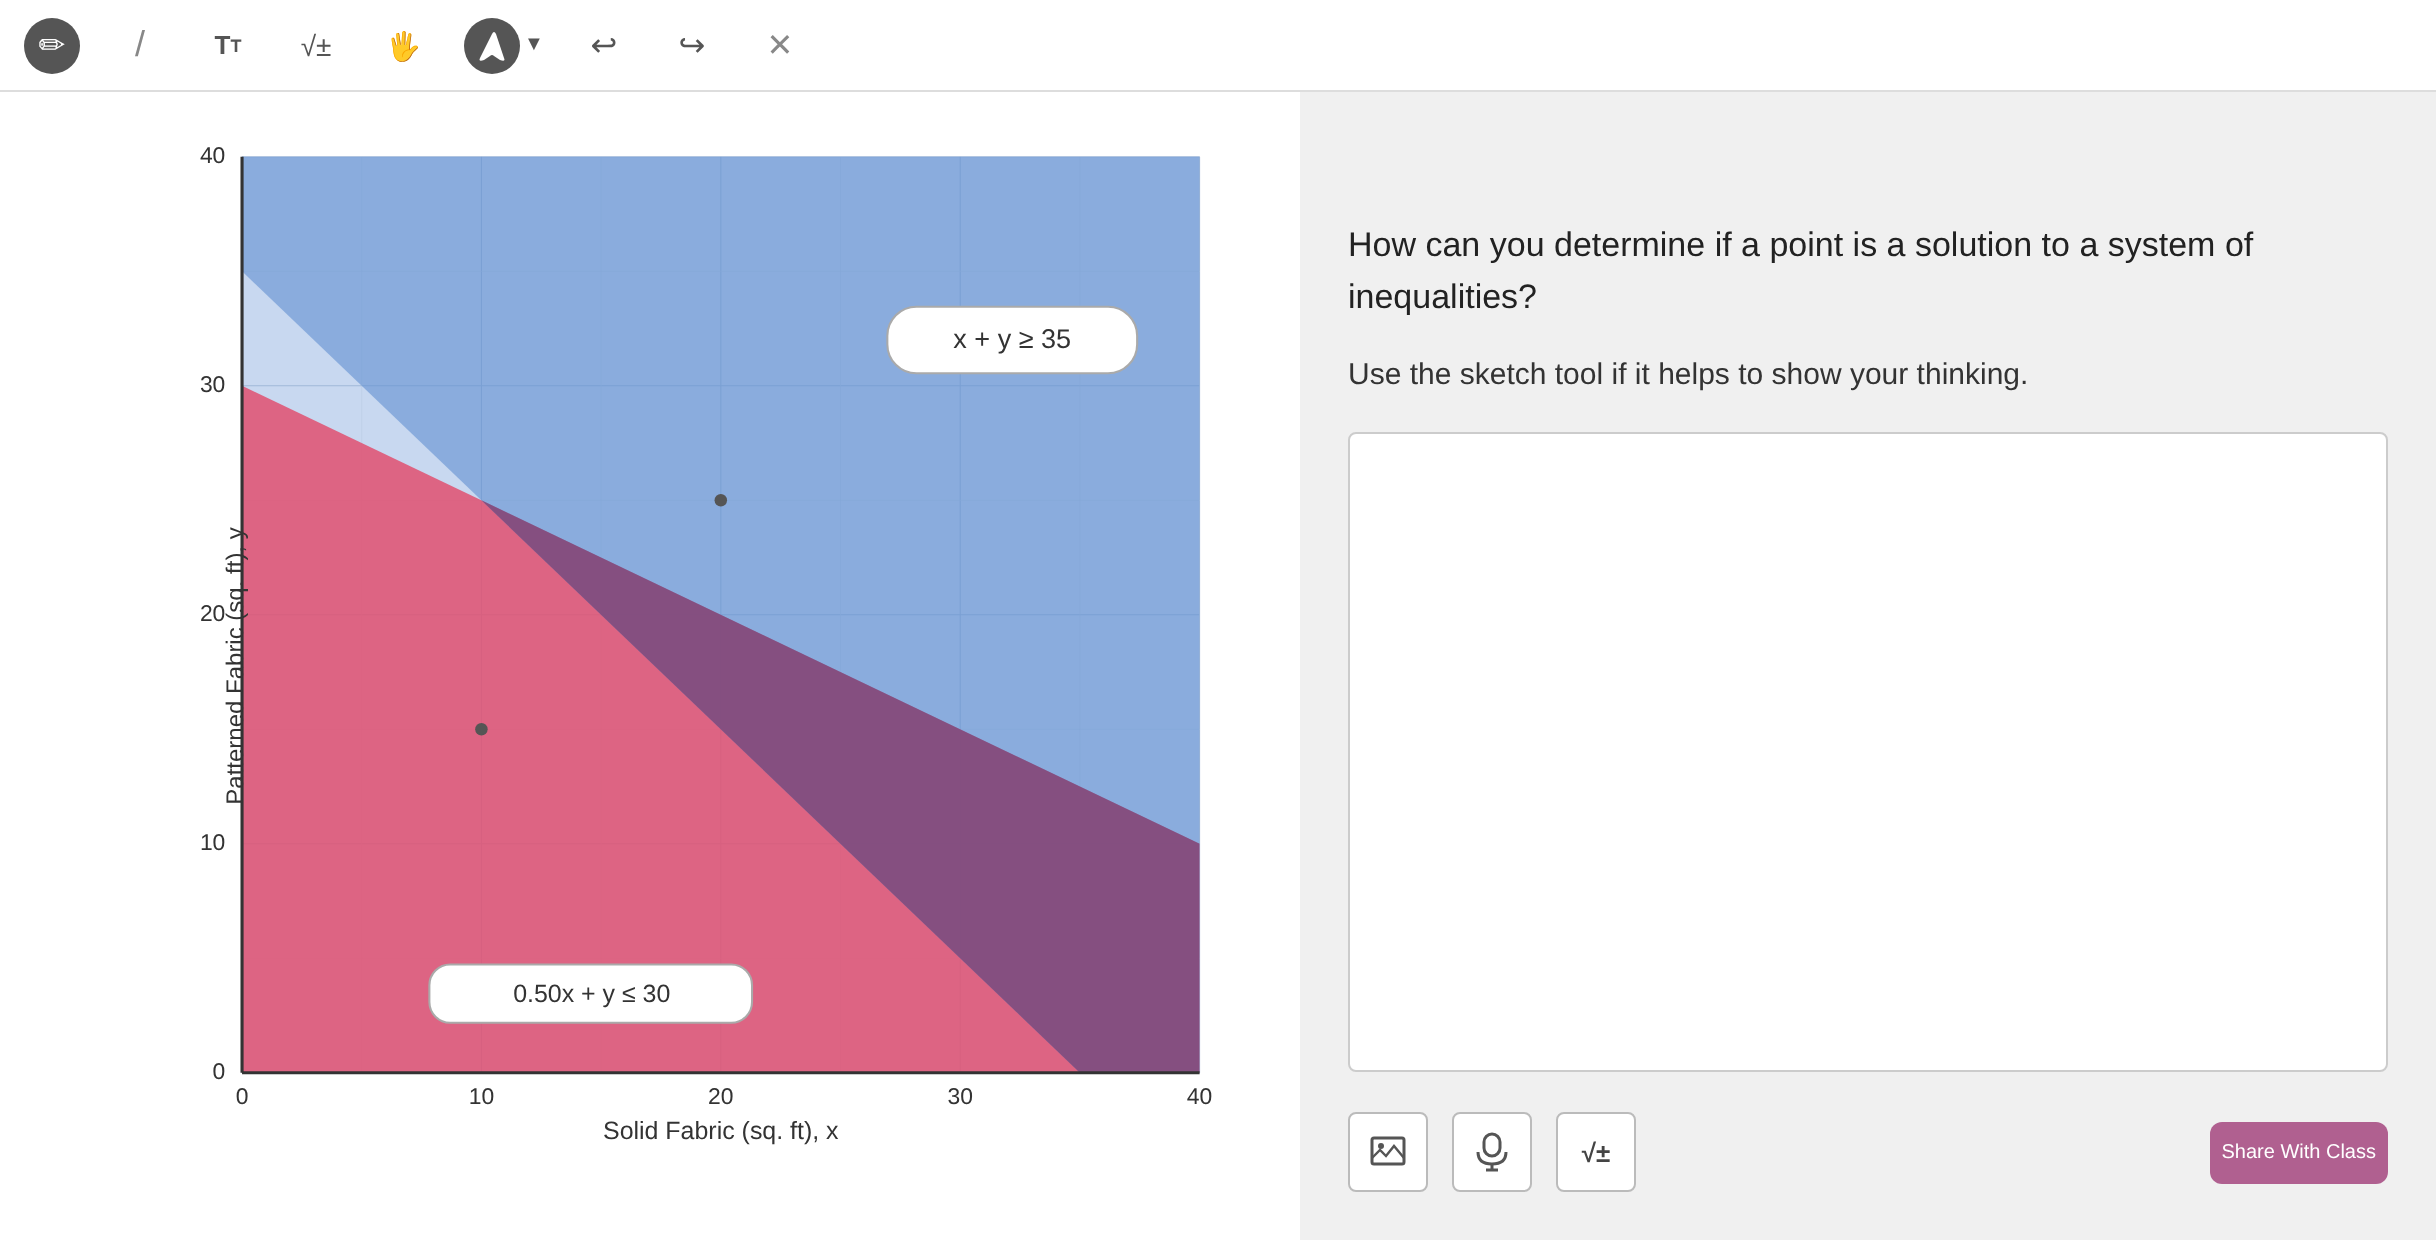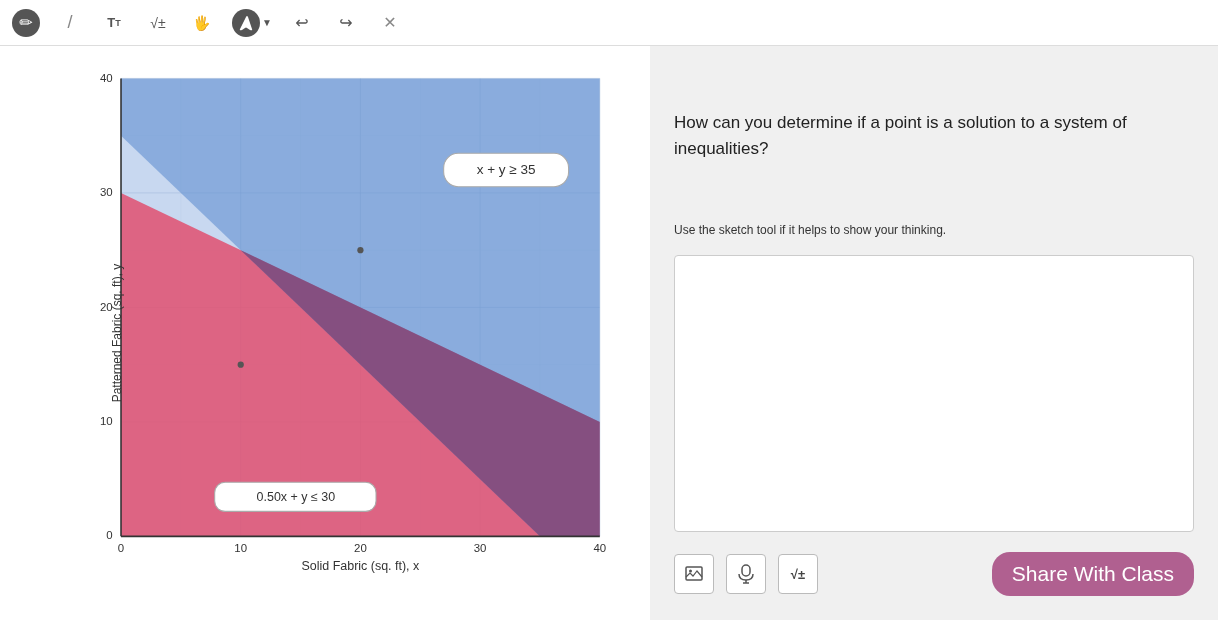--- a/index.html
+++ b/index.html
@@ -81,24 +81,23 @@
 
     .question-text {
       font-size: 17px;
       line-height: 1.5;
       color: #222;
       font-weight: 400;
       margin-top: 44px;
     }
 
     .instruction-text {
-      font-size: 12px;
+      font-size: 15px;
       line-height: 1.5;
       color: #333;
-      margin-top: 44px;
     }
 
     .answer-box {
       background: #fff;
       border: 1px solid #ccc;
       border-radius: 4px;
       flex: 1;
       min-height: 160px;
       position: relative;
     }
@@ -121,23 +120,23 @@
       justify-content: center;
       cursor: pointer;
       font-size: 16px;
       color: #444;
     }
 
     .share-btn {
       background: #b06090;
       color: #fff;
       border: none;
-      border-radius: 18px;
-      padding: 10px 20px;
-      font-size: 21px;
+      border-radius: 6px;
+      padding: 10px 6px;
+      font-size: 10px;
       cursor: pointer;
       margin-left: auto;
       font-weight: 500;
     }
   </style>
 </head>
 <body>
 
 <div class="toolbar">
   <div class="toolbar-icon" style="background:#555;color:#fff;border-radius:50%;">✏</div>

